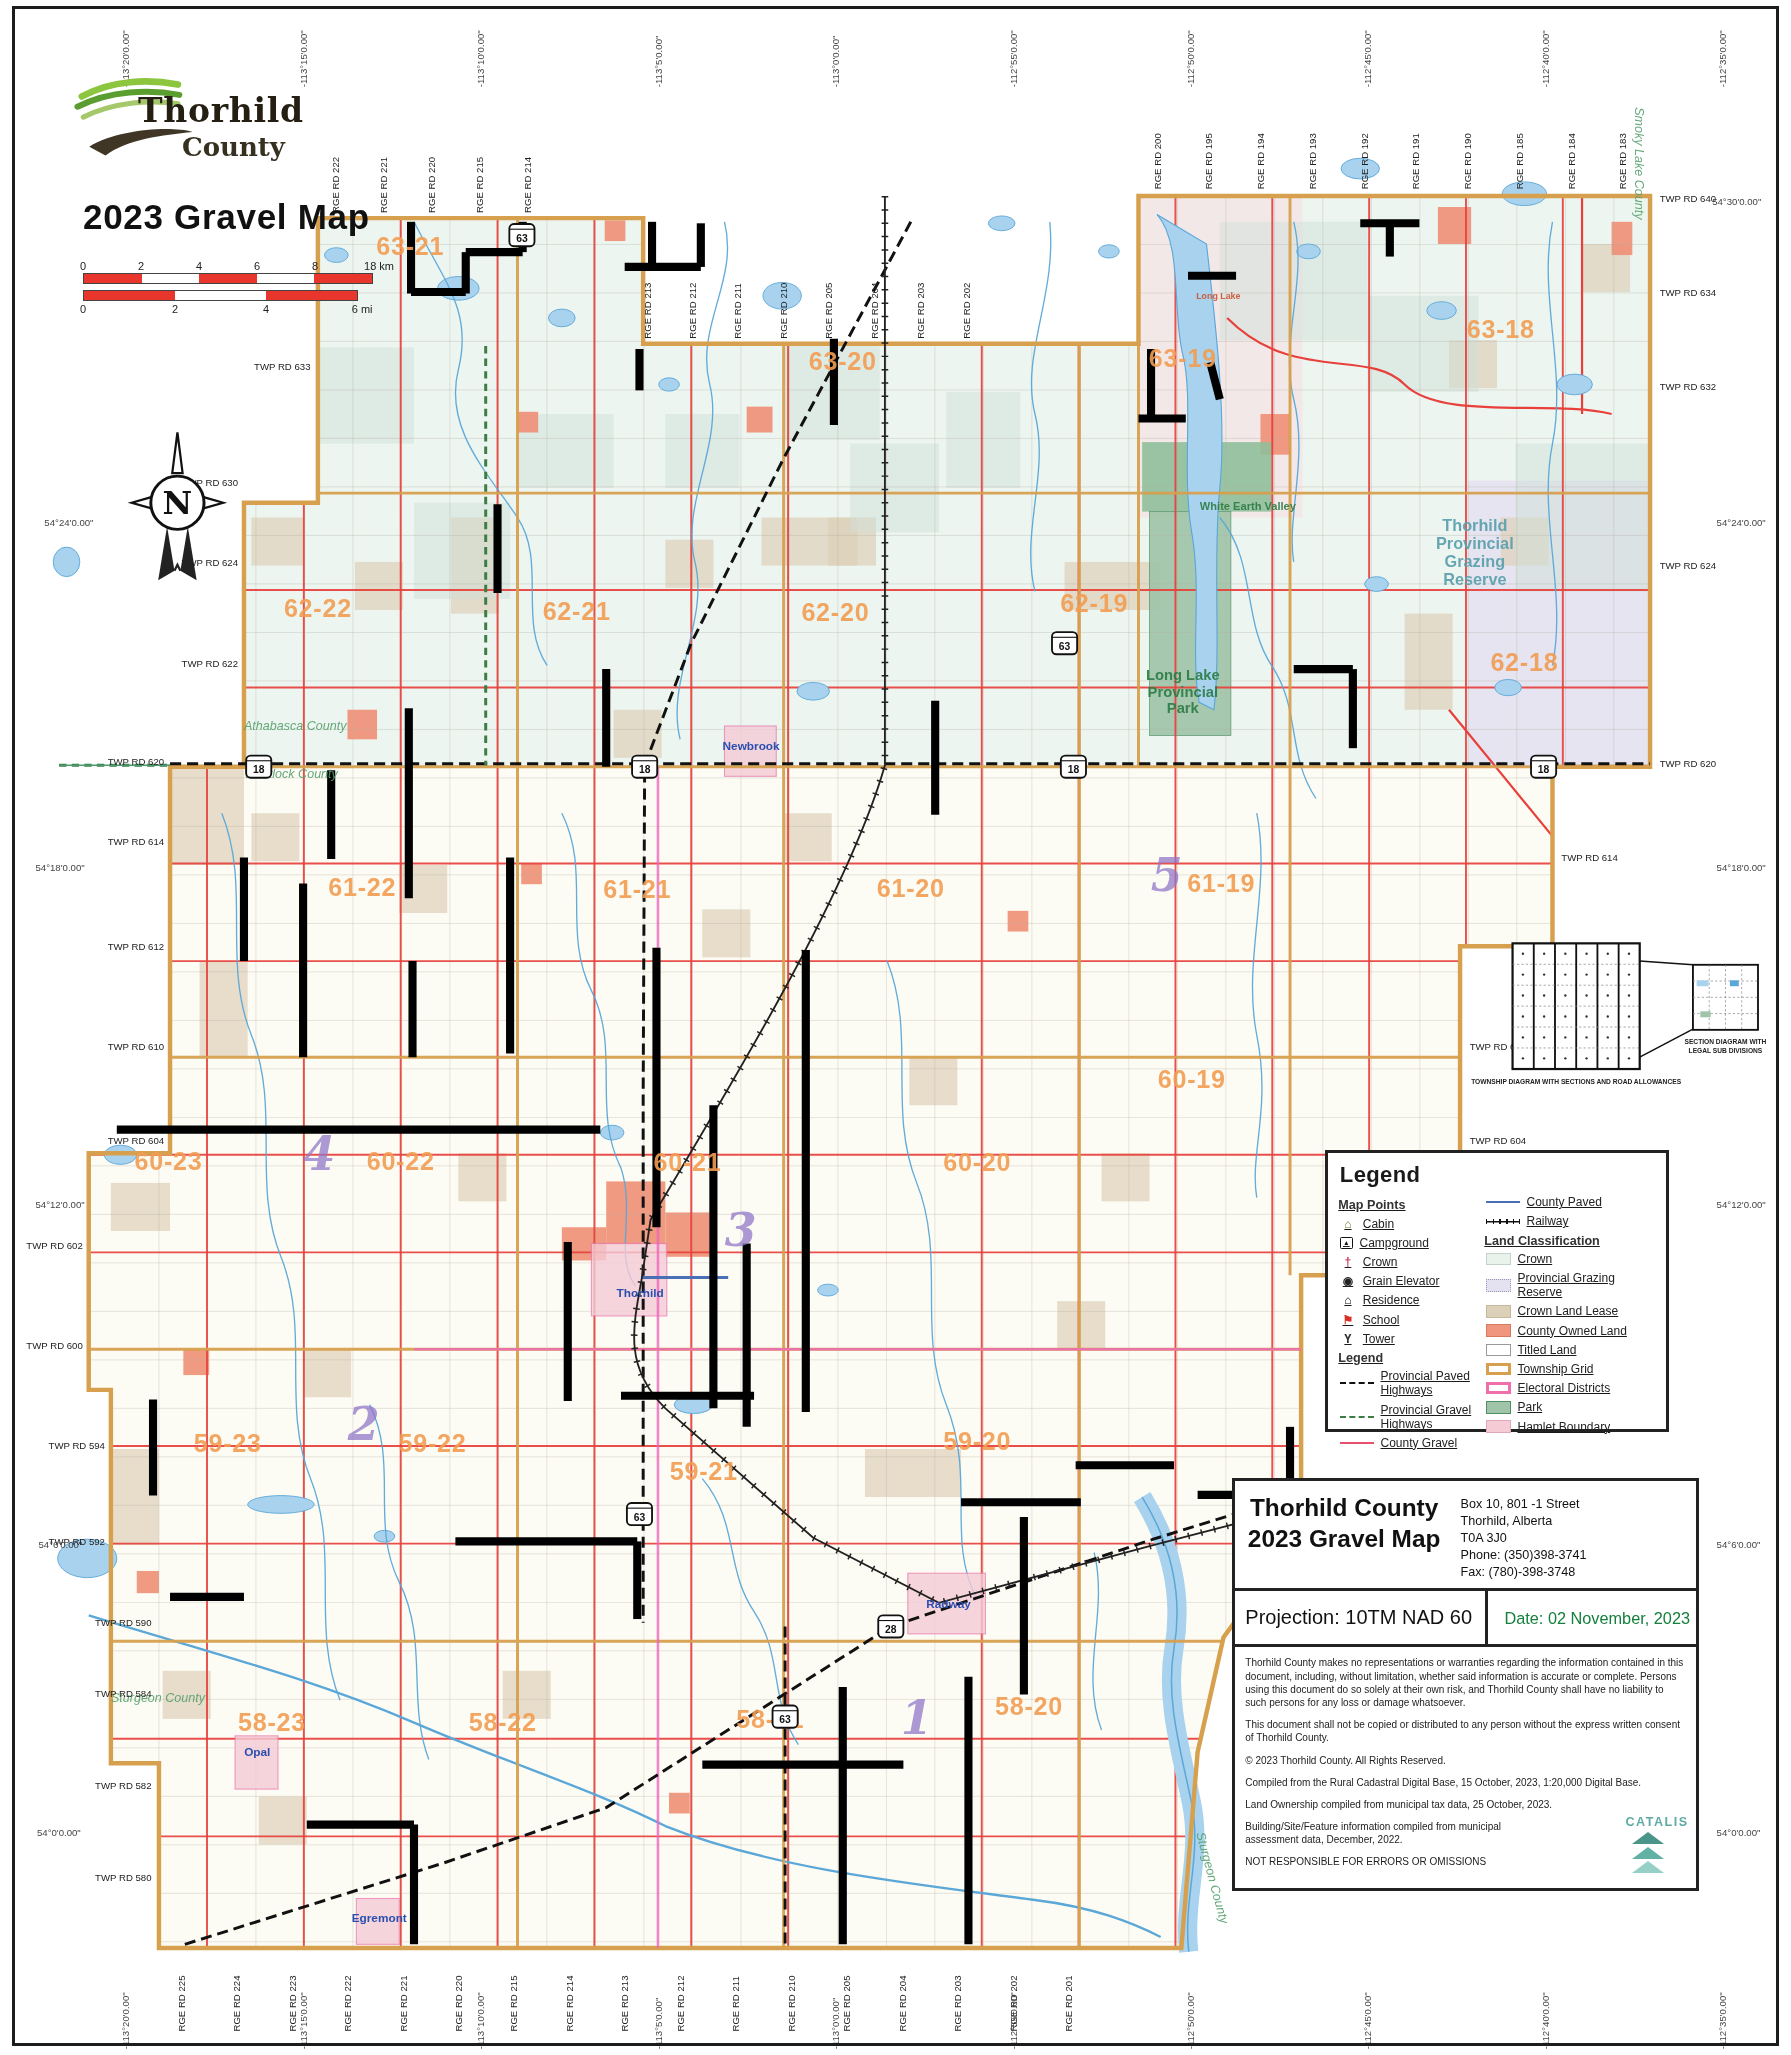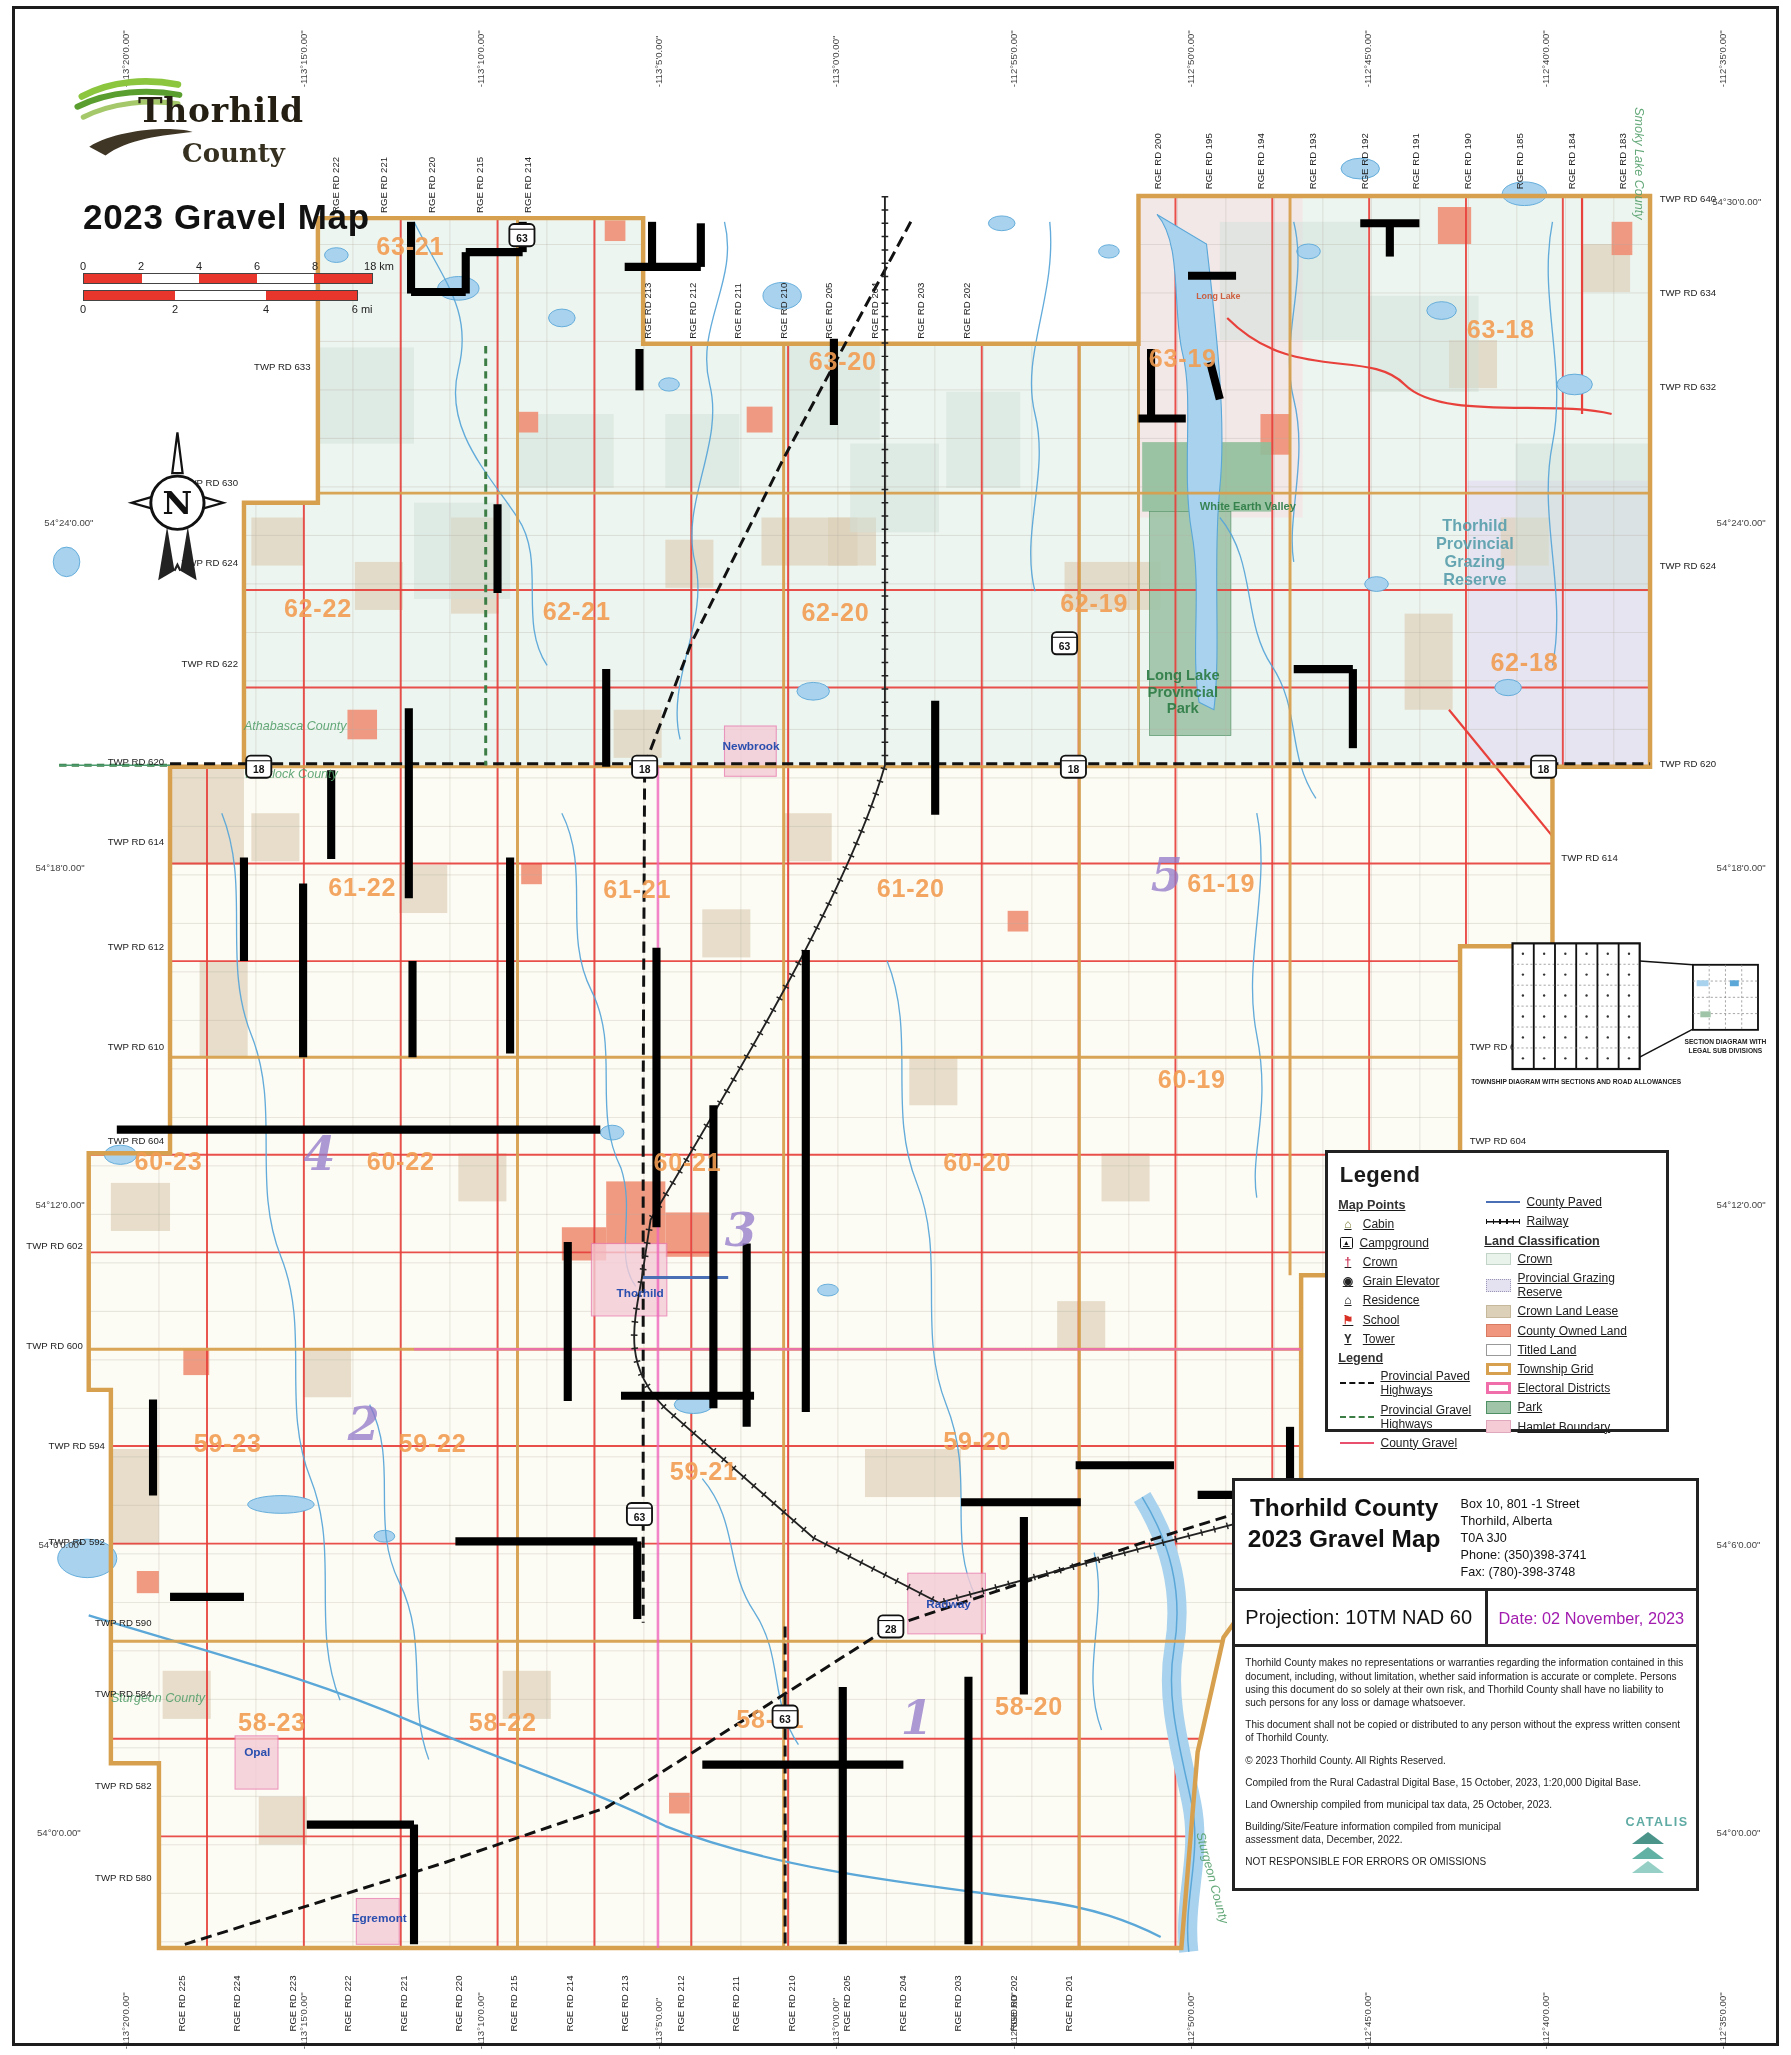--- a/index.html
+++ b/index.html
@@ -3,21 +3,21 @@
 <meta charset="utf-8">
 <style>
   html,body{margin:0;padding:0;background:#fff;}
   body{width:1792px;height:2056px;position:relative;font-family:"Liberation Sans",sans-serif;overflow:hidden;color:#1a1a1a;}
   .frame{position:absolute;left:12px;top:6px;width:1767px;height:2040px;border:3px solid #1c1c1c;box-sizing:border-box;pointer-events:none;z-index:50;}
   #map-svg{position:absolute;left:0;top:0;z-index:1;}
   
   .logo-wrap{position:absolute;left:67px;top:58px;width:244px;height:133px;z-index:10;}
   .logo-art{position:absolute;left:0;top:0;}
   .logo-name{position:absolute;left:71px;top:33px;font-family:"DejaVu Serif",serif;font-weight:700;font-size:33px;color:#241f12;letter-spacing:0.7px;}
-  .logo-county{position:absolute;left:115px;top:80px;font-family:"DejaVu Serif",serif;font-weight:700;font-size:26px;color:#35301f;}
+  .logo-county{position:absolute;left:115px;top:74px;font-family:"DejaVu Serif",serif;font-weight:700;font-size:26px;color:#35301f;}
   .map-title{position:absolute;left:83px;top:197px;font-size:35px;font-weight:700;color:#111;letter-spacing:0.7px;z-index:10;}
   .scalebar{position:absolute;left:83px;top:260px;width:310px;z-index:10;font-size:11px;color:#222;}
   .sb-ticks{position:relative;height:13.3px;}
   .sb-ticks span{position:absolute;transform:translateX(-50%);white-space:nowrap;}
   .sb-bar{height:11px;border:1.1px solid #444;display:flex;box-sizing:border-box;}
   .sb-bar div{height:100%;}
   .sb-red{background:#e8362d;}
   .sb-white{background:#fff;}
   .sb-km{width:290px;}
   .sb-mi{width:275px;margin-top:6px;}
@@ -54,21 +54,21 @@
   .sw-ed{background:#fff;border:3px solid #f06eaa;}
   .sw-park{background:#9fc4a7;border:1.5px solid #4e8f63;}
   .sw-hamlet{background:#f5cbd6;border:0.7px solid #e0a8bd;}
   
   .infobox{position:absolute;left:1232px;top:1478px;width:467px;background:#fff;border:3px solid #222;box-sizing:border-box;z-index:20;}
   .ib-top{display:flex;border-bottom:3px solid #222;}
   .ib-title{width:46%;padding:12px 6px 15px 12px;text-align:center;font-weight:700;font-size:24.4px;line-height:1.25;color:#111;}
   .ib-addr{width:54%;padding:15px 7.4px 7.4px 13.3px;font-size:12.6px;line-height:1.35;color:#111;}
   .ib-mid{display:flex;border-bottom:3px solid #222;}
   .ib-proj{width:55%;padding:15px 6px 15px 10.3px;font-size:20px;color:#111;border-right:3px solid #222;}
-  .ib-date{width:45%;padding:18px 6px 15px 10.3px;font-size:16.3px;color:#a21caf;}
+  .ib-date{width:45%;padding:18px 6px 15px 10.3px;font-size:16.3px;color:#15803d;text-align:right;}
   .ib-disc{padding:9px 10.3px 10.3px 10.3px;font-size:10px;line-height:1.32;color:#222;position:relative;}
   .ib-disc p{margin:0 0 9px 0;}
   .ib-disc .caps{font-weight:400;}
   .catalis{position:absolute;right:7.4px;bottom:13.3px;width:81px;text-align:right;}
   .catalis .ct{color:#2a8f86;font-weight:700;font-size:12.6px;letter-spacing:1.5px;opacity:.75;}
   .chev{width:33px;height:13.3px;margin:1.5px auto 0 auto;border-left:9px solid transparent;border-right:9px solid transparent;}
   .chev i{display:block;width:0;height:0;margin:0 auto;border-left:16.3px solid transparent;border-right:16.3px solid transparent;border-bottom:12px solid #1d7a6e;}
   .chev2 i{border-bottom-color:#3aa08f;}
   .chev3 i{border-bottom-color:#7cc4b8;}
   .chevwrap{opacity:.8;}

